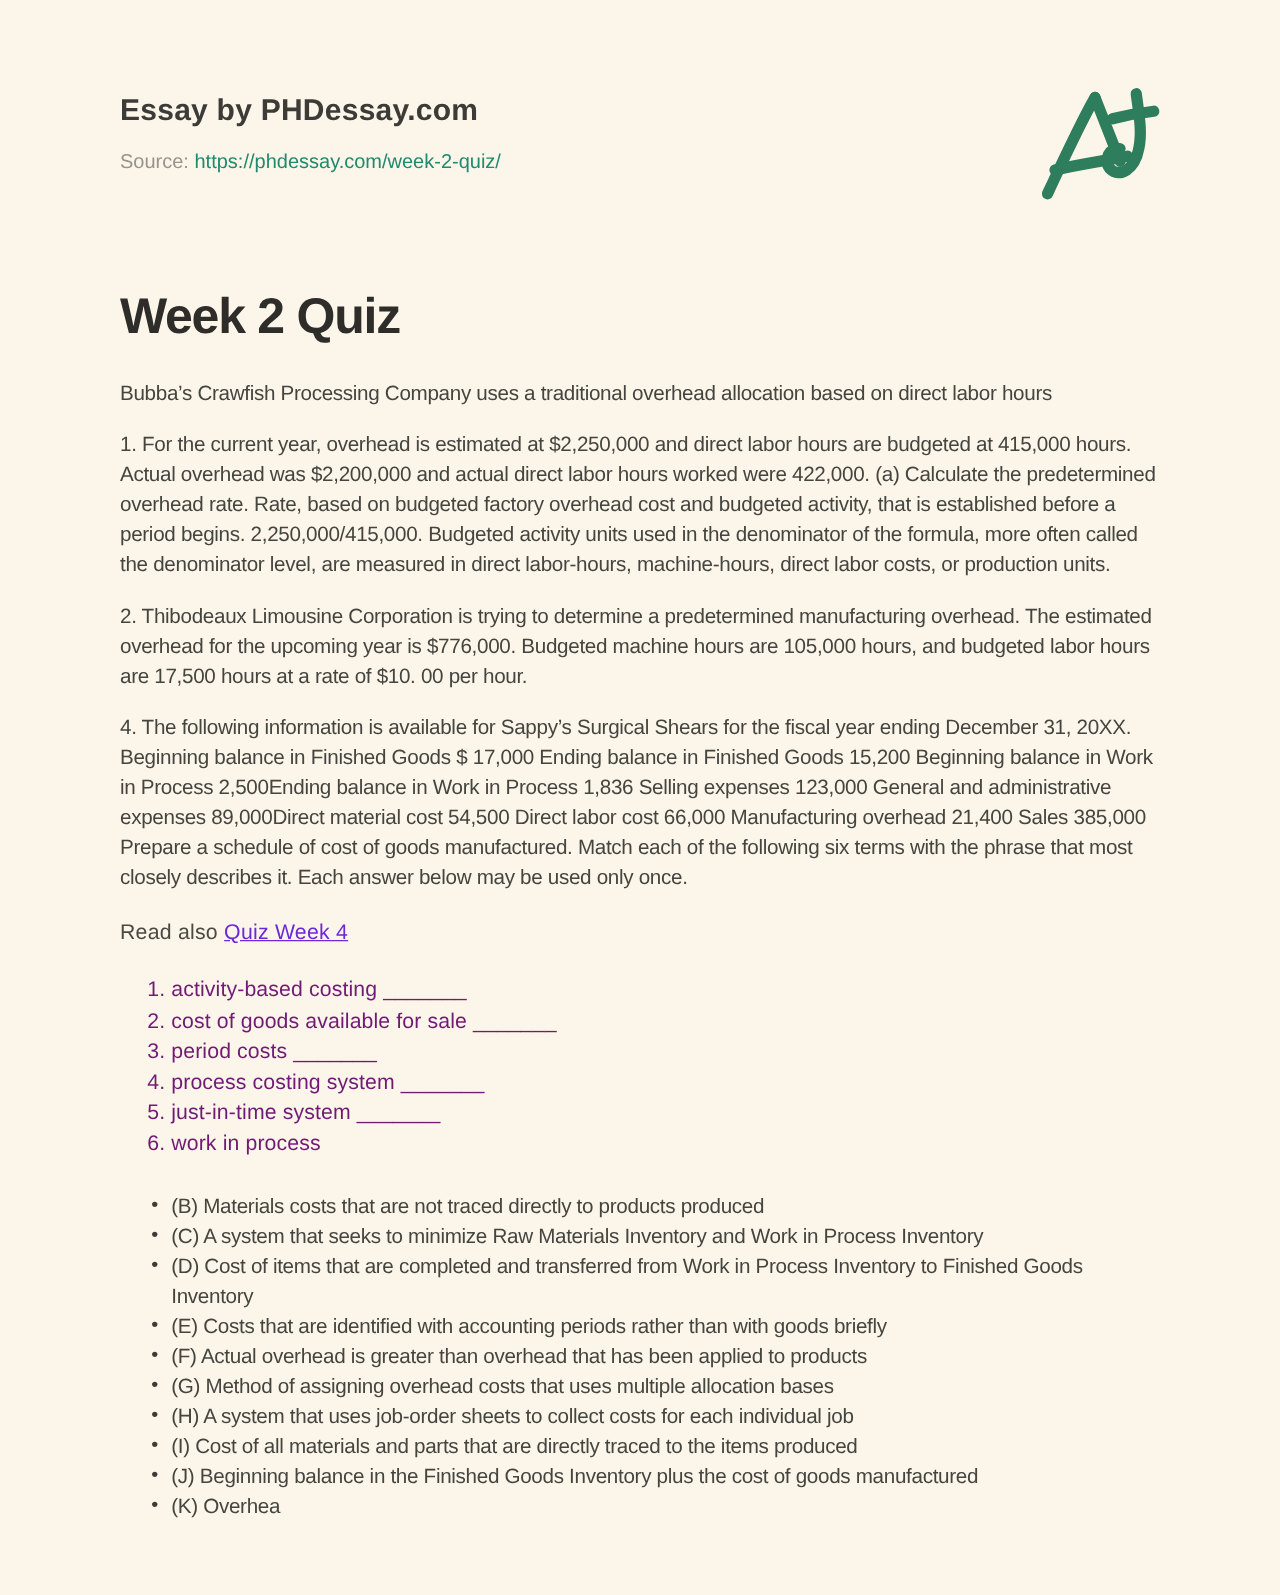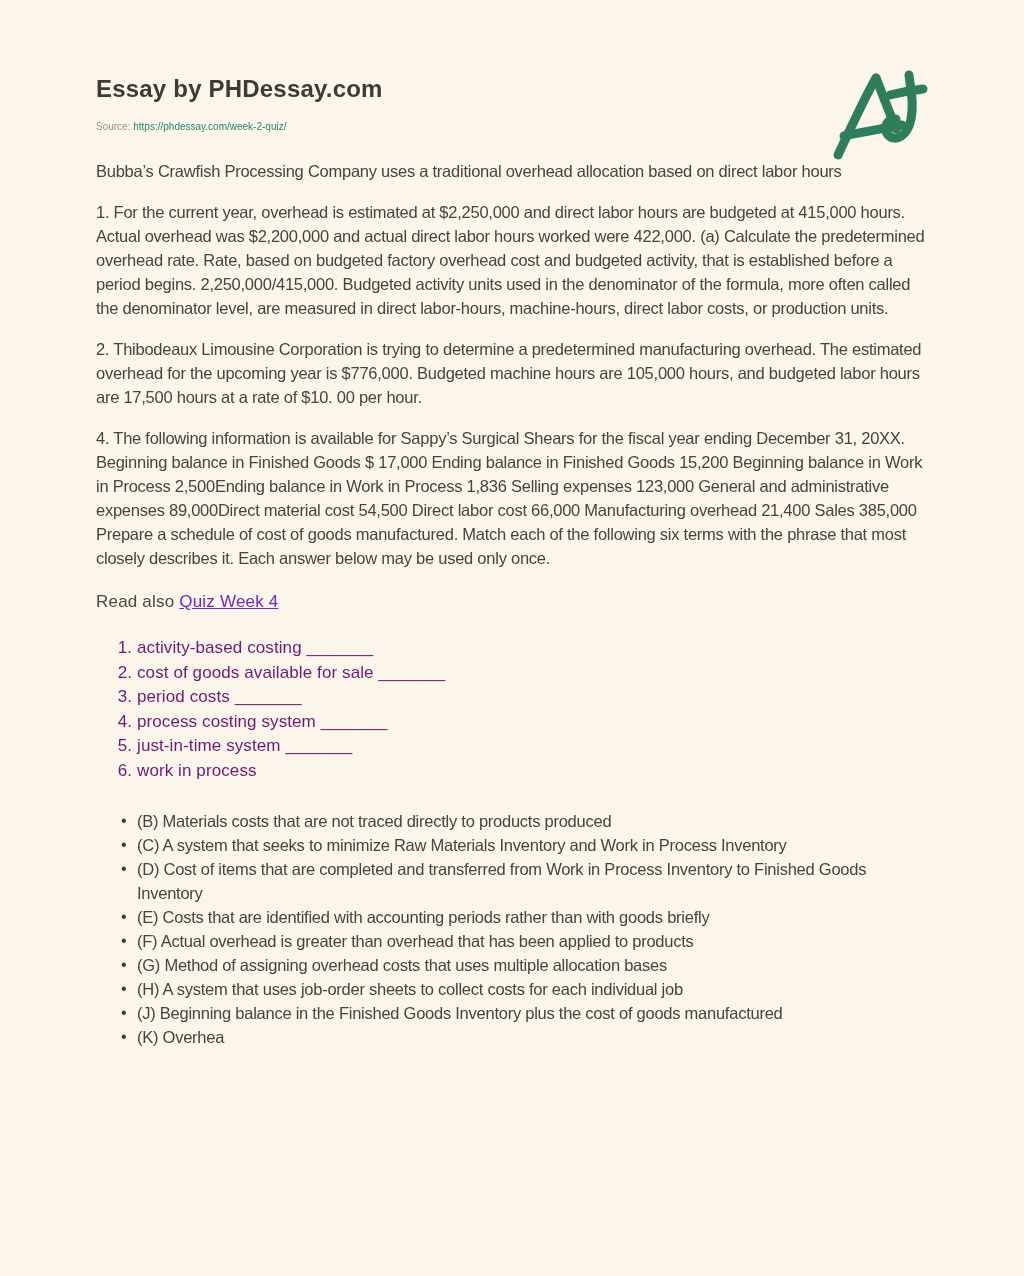--- a/index.html
+++ b/index.html
@@ -21,21 +21,21 @@
     color: #45443F;
   }
   .site-header-title {
     font-size: 24px;
     font-weight: 700;
     color: #3C3B38;
     letter-spacing: 0.2px;
   }
   .source-line {
     margin-top: 18px;
-    font-size: 10px;
+    font-size: 16px;
     color: #97948B;
   }
   .source-line a {
     color: #1E8A6E;
     text-decoration: none;
   }
   .logo {
     position: absolute;
     top: 66px;
     right: 94px;
@@ -116,20 +116,21 @@
       <g stroke="#2E7D5C" stroke-width="9" stroke-linecap="round" fill="none">
         <path d="M8 88 C 22 58, 36 28, 46 11"></path>
         <path d="M46 11 L 66 62"></path>
         <path d="M14 69 C 35 64, 52 62, 72 58"></path>
         <path d="M60 28 C 72 25, 84 23, 93 22"></path>
         <path d="M79 8 C 81 24, 84 38, 81 52 C 78 68, 66 76, 58 68 C 52 61, 58 50, 66 52"></path>
       </g>
     </svg>
   </div>
 
+  <h1 class="doc-title">Week 2 Quiz</h1>
 
   <p class="para">Bubba’s Crawfish Processing Company uses a traditional overhead allocation based on direct labor hours</p>
   <p class="para">1. For the current year, overhead is estimated at $2,250,000 and direct labor hours are budgeted at 415,000 hours. Actual overhead was $2,200,000 and actual direct labor hours worked were 422,000. (a) Calculate the predetermined overhead rate. Rate, based on budgeted factory overhead cost and budgeted activity, that is established before a period begins. 2,250,000/415,000. Budgeted activity units used in the denominator of the formula, more often called the denominator level, are measured in direct labor-hours, machine-hours, direct labor costs, or production units.</p>
   <p class="para">2. Thibodeaux Limousine Corporation is trying to determine a predetermined manufacturing overhead. The estimated overhead for the upcoming year is $776,000. Budgeted machine hours are 105,000 hours, and budgeted labor hours are 17,500 hours at a rate of $10. 00 per hour.</p>
   <p class="para">4. The following information is available for Sappy’s Surgical Shears for the fiscal year ending December 31, 20XX. Beginning balance in Finished Goods $ 17,000 Ending balance in Finished Goods 15,200 Beginning balance in Work in Process 2,500Ending balance in Work in Process 1,836 Selling expenses 123,000 General and administrative expenses 89,000Direct material cost 54,500 Direct labor cost 66,000 Manufacturing overhead 21,400 Sales 385,000 Prepare a schedule of cost of goods manufactured. Match each of the following six terms with the phrase that most closely describes it. Each answer below may be used only once.</p>
 
   <div class="read-also"><span>Read also </span><a href="#">Quiz Week 4</a>
   </div>
 
   <ol class="num-list">
@@ -142,17 +143,18 @@
     </ol>
 
   <ul class="bullet-list">
       <li>(B) Materials costs that are not traced directly to products produced</li>
       <li>(C) A system that seeks to minimize Raw Materials Inventory and Work in Process Inventory</li>
       <li>(D) Cost of items that are completed and transferred from Work in Process Inventory to Finished Goods Inventory</li>
       <li>(E) Costs that are identified with accounting periods rather than with goods briefly</li>
       <li>(F) Actual overhead is greater than overhead that has been applied to products</li>
       <li>(G) Method of assigning overhead costs that uses multiple allocation bases</li>
       <li>(H) A system that uses job-order sheets to collect costs for each individual job</li>
+      <li>(I) Cost of all materials and parts that are directly traced to the items produced</li>
       <li>(J) Beginning balance in the Finished Goods Inventory plus the cost of goods manufactured</li>
       <li>(K) Overhea</li>
     </ul>
 
 </div>
 
 </body></html>

